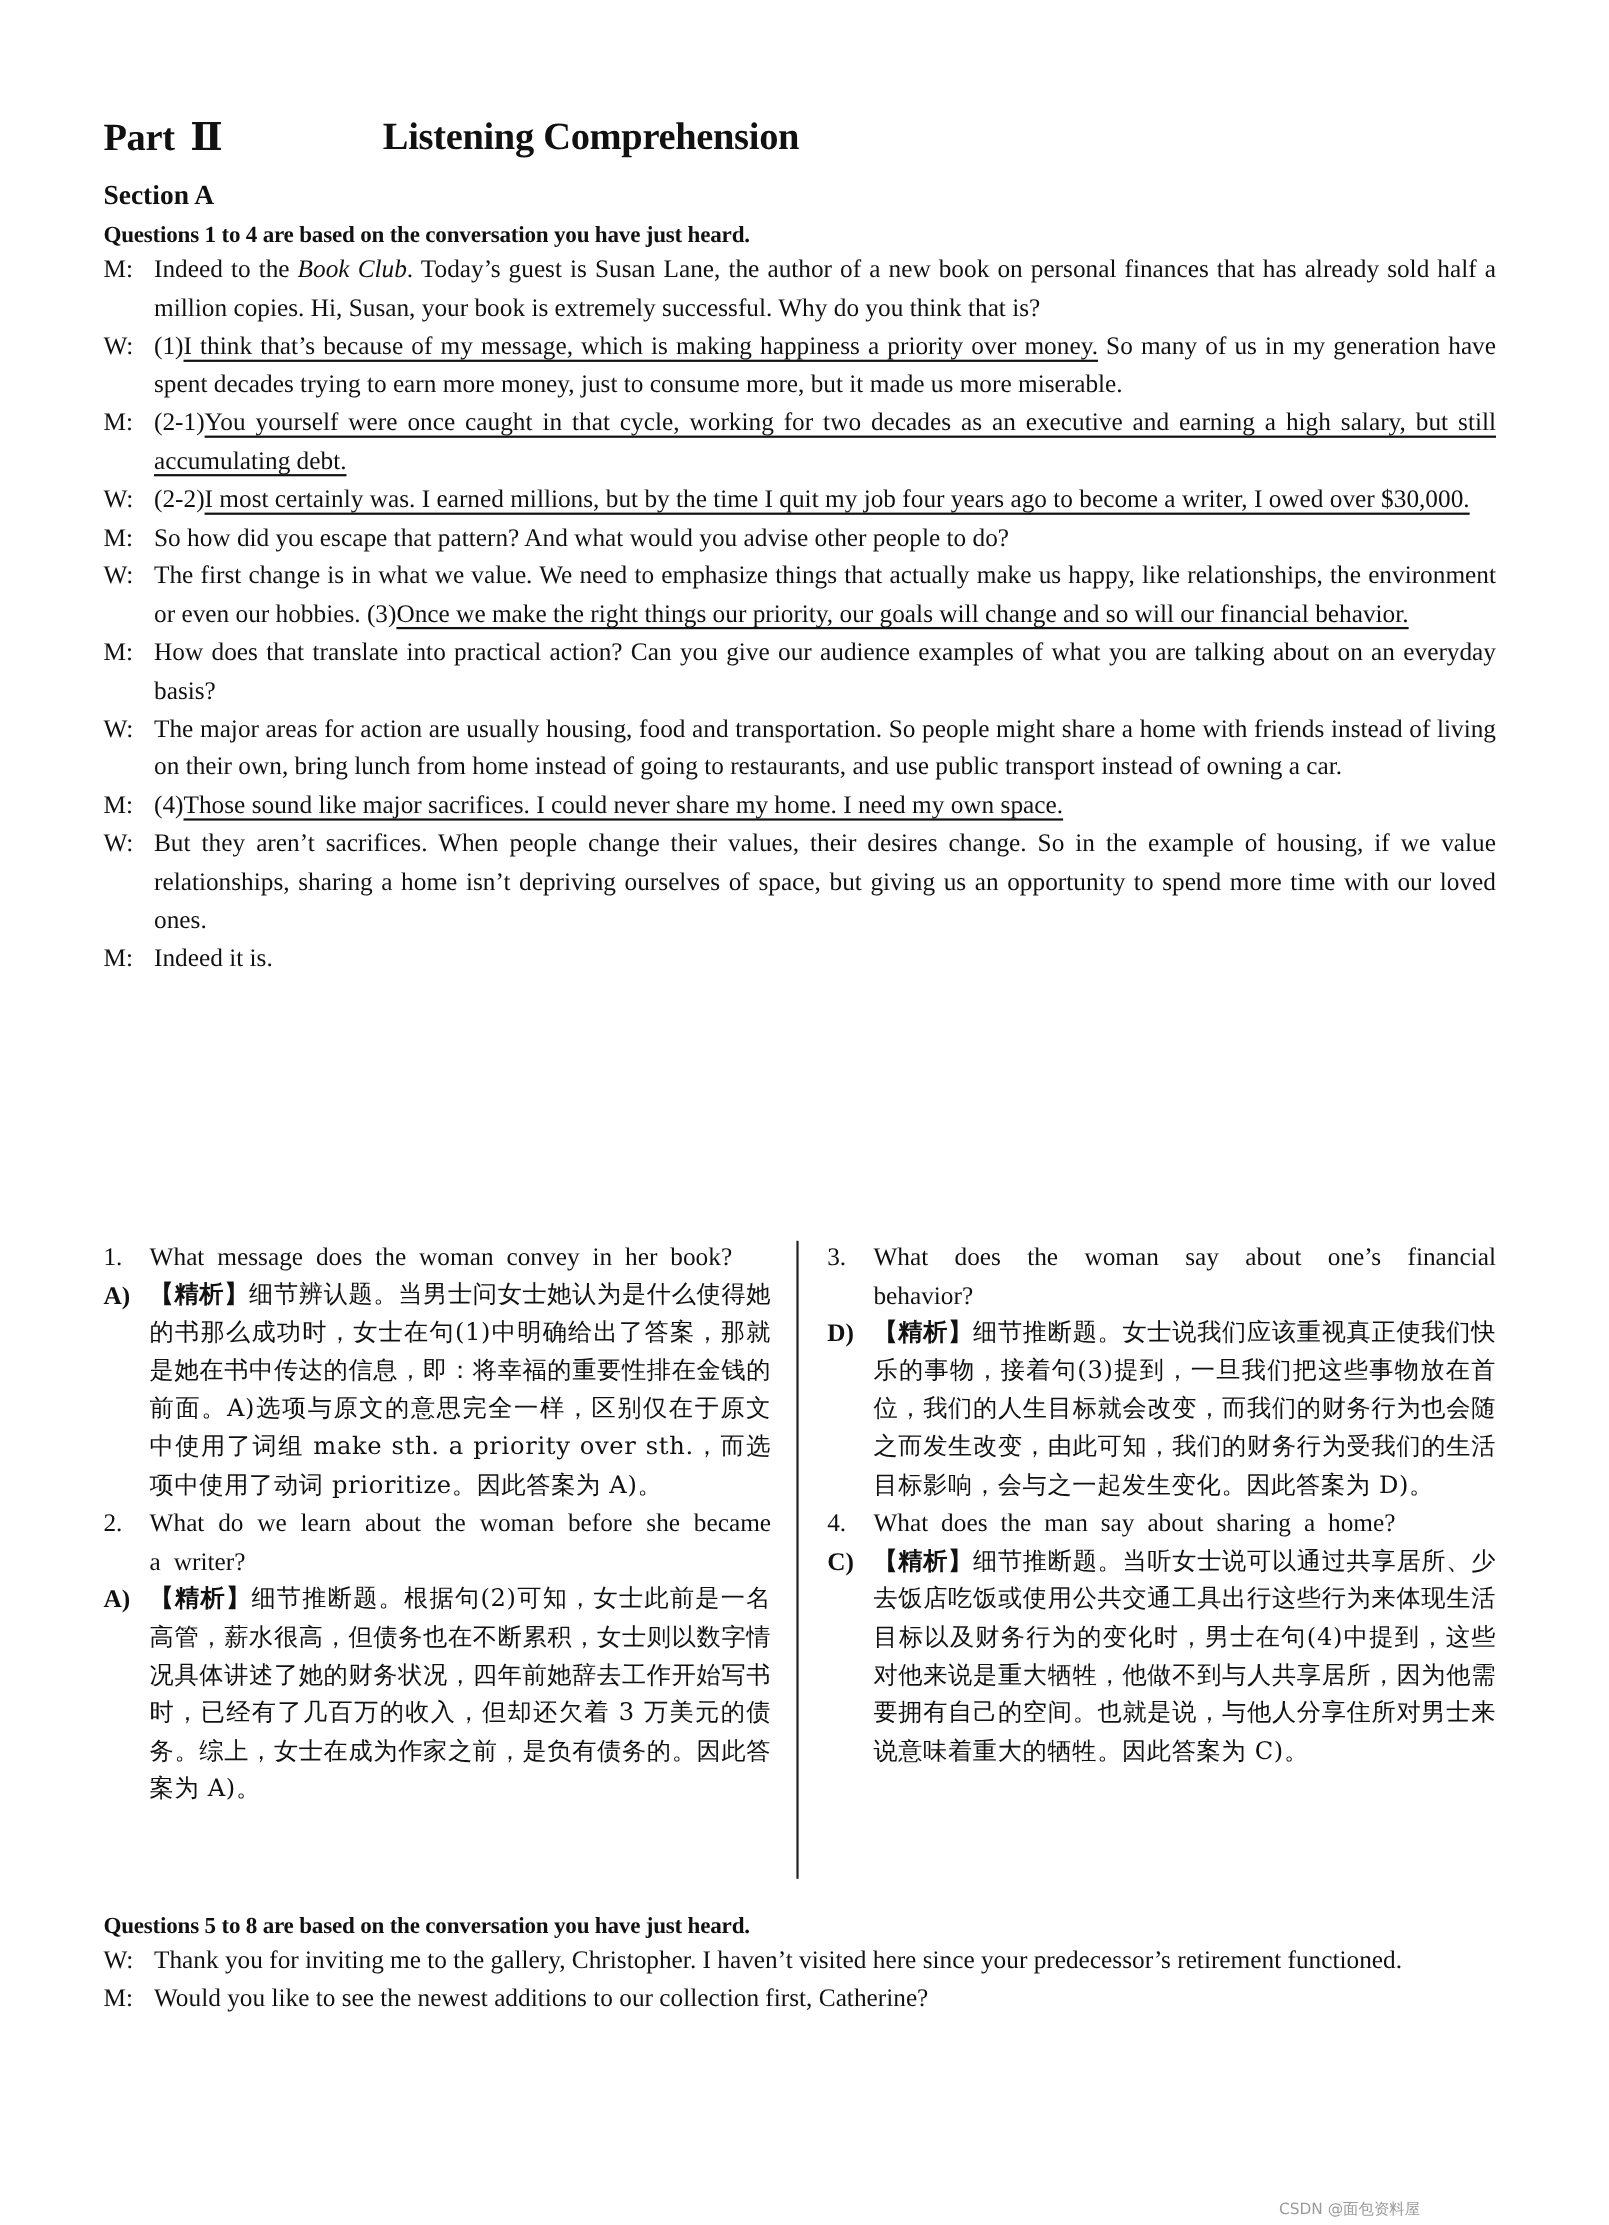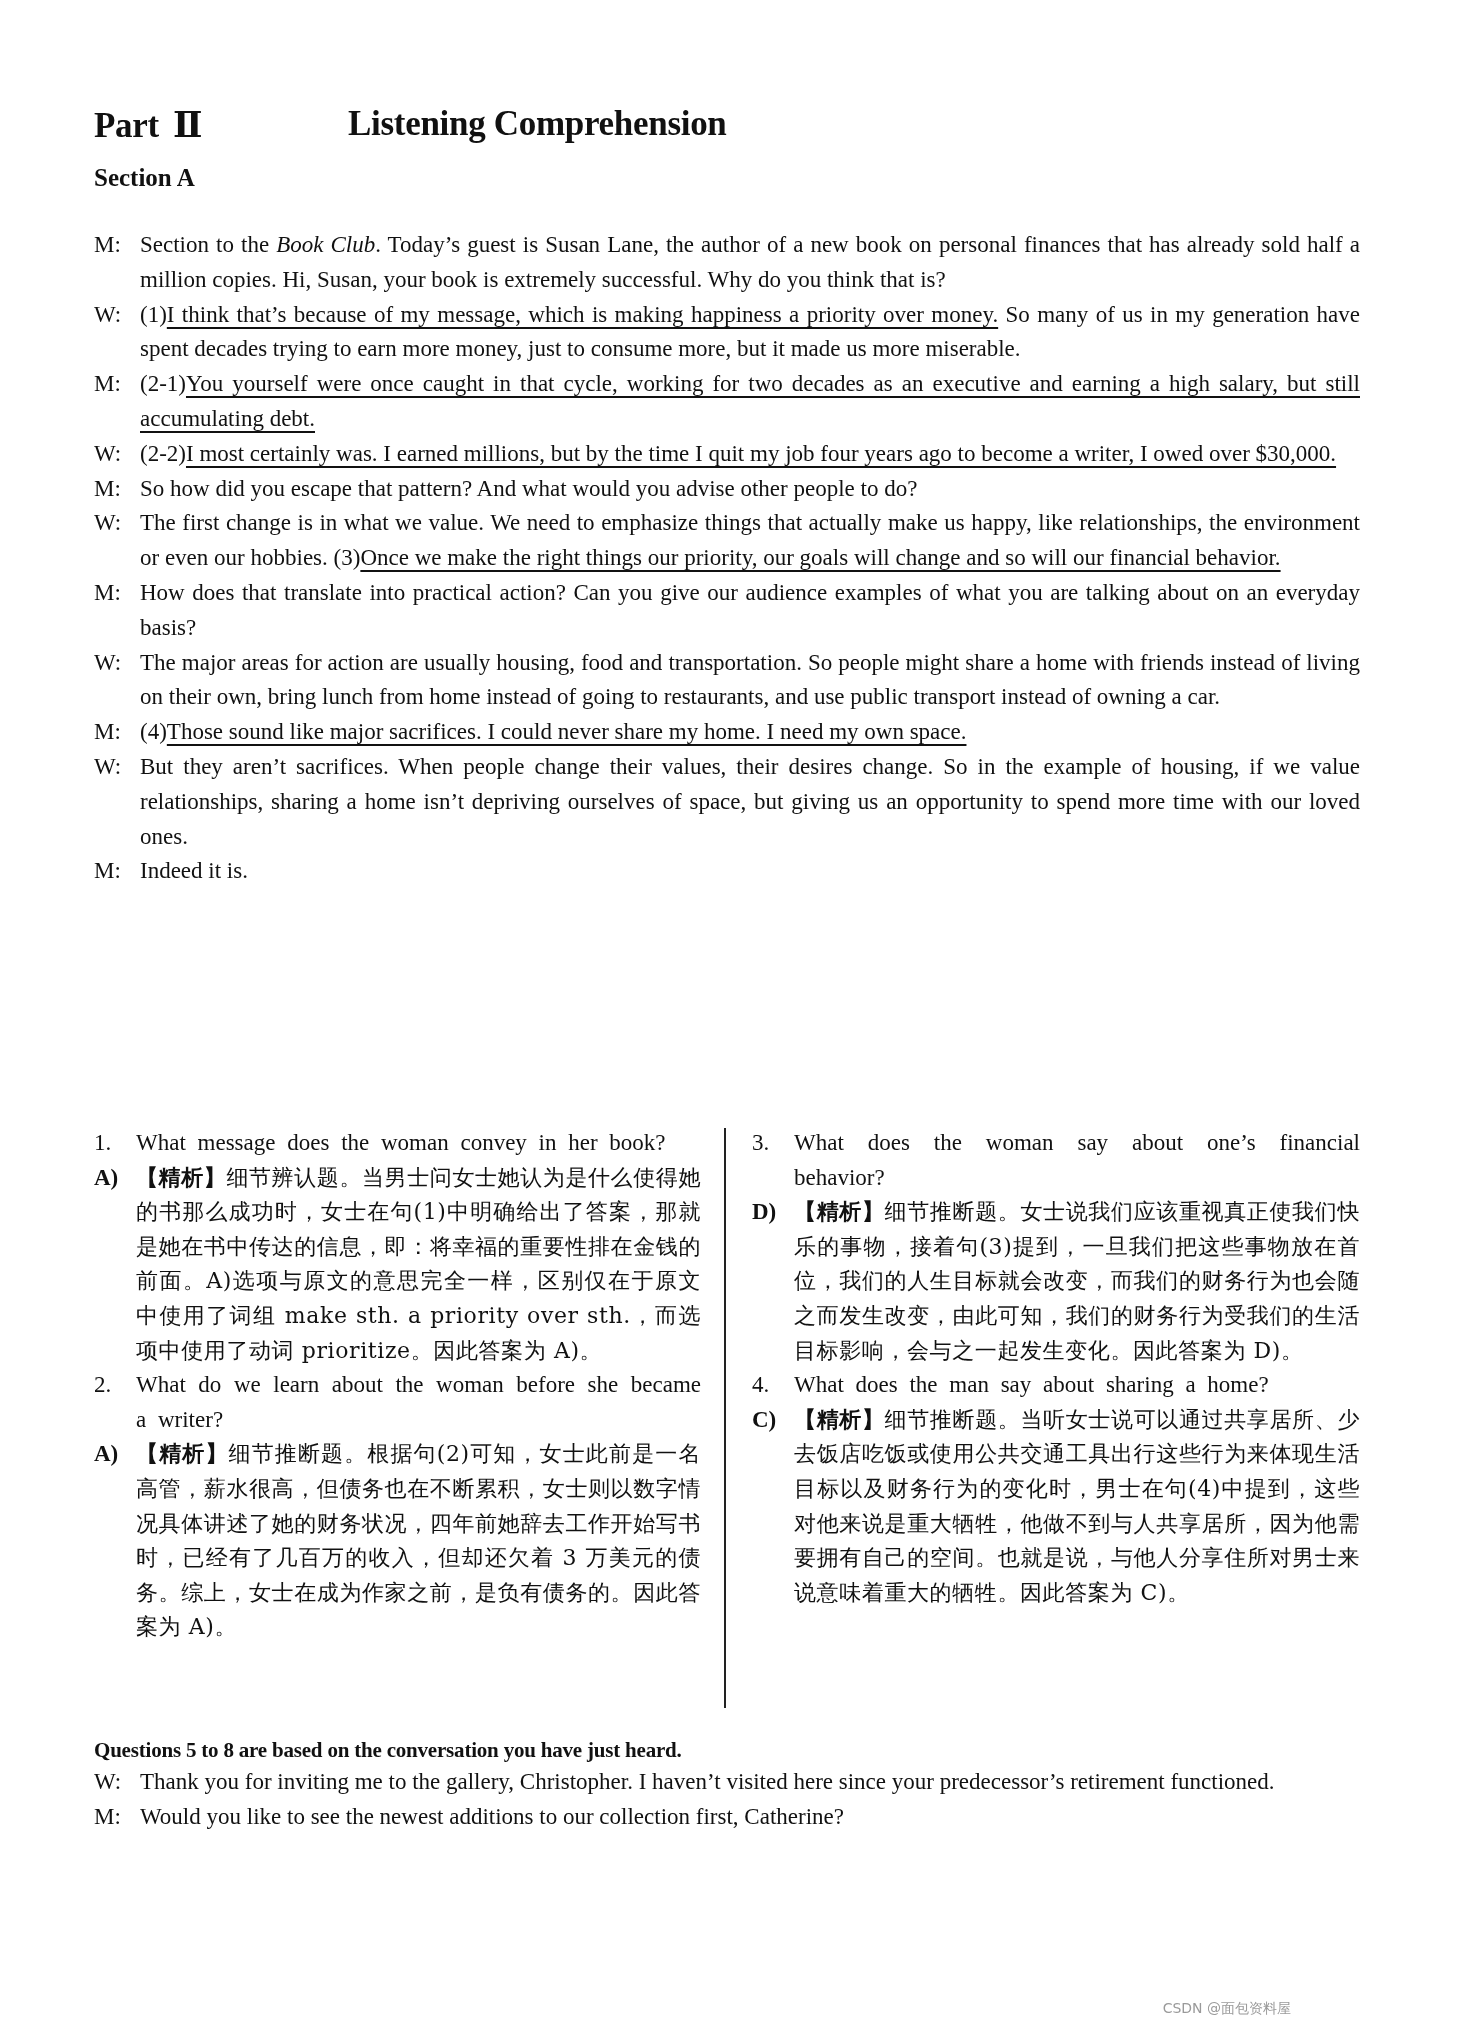--- a/index.html
+++ b/index.html
@@ -35,25 +35,26 @@
 
 <div class="page">
 
   <div class="part-title">
     <span>Part</span><span class="num">Ⅱ</span>
     <span class="title">Listening Comprehension</span>
   </div>
 
   <div class="section-title">Section A</div>
 
+  <div class="qhead" style="top:201px;">Questions 1 to 4 are based on the conversation you have just heard.</div>
 
   <div class="dialog" style="top:228px;">
     <div class="turn">
       <span class="spk">M:</span>
-      <span class="txt"><span>Section to the </span><i>Book Club</i><span>. Today’s guest is Susan Lane, the author of a new book on personal finances that has already sold half a million copies. Hi, Susan, your book is extremely successful. Why do you think that is?</span></span>
+      <span class="txt"><span>Indeed to the </span><i>Book Club</i><span>. Today’s guest is Susan Lane, the author of a new book on personal finances that has already sold half a million copies. Hi, Susan, your book is extremely successful. Why do you think that is?</span></span>
     </div>
     <div class="turn">
       <span class="spk">W:</span>
       <span class="txt"><span>(1)</span><span class="u">I think that’s because of my message, which is making happiness a priority over money.</span><span> So many of us in my generation have spent decades trying to earn more money, just to consume more, but it made us more miserable.</span></span>
     </div>
     <div class="turn">
       <span class="spk">M:</span>
       <span class="txt"><span>(2-1)</span><span class="u">You yourself were once caught in that cycle, working for two decades as an executive and earning a high salary, but still accumulating debt.</span></span>
     </div>
     <div class="turn">

